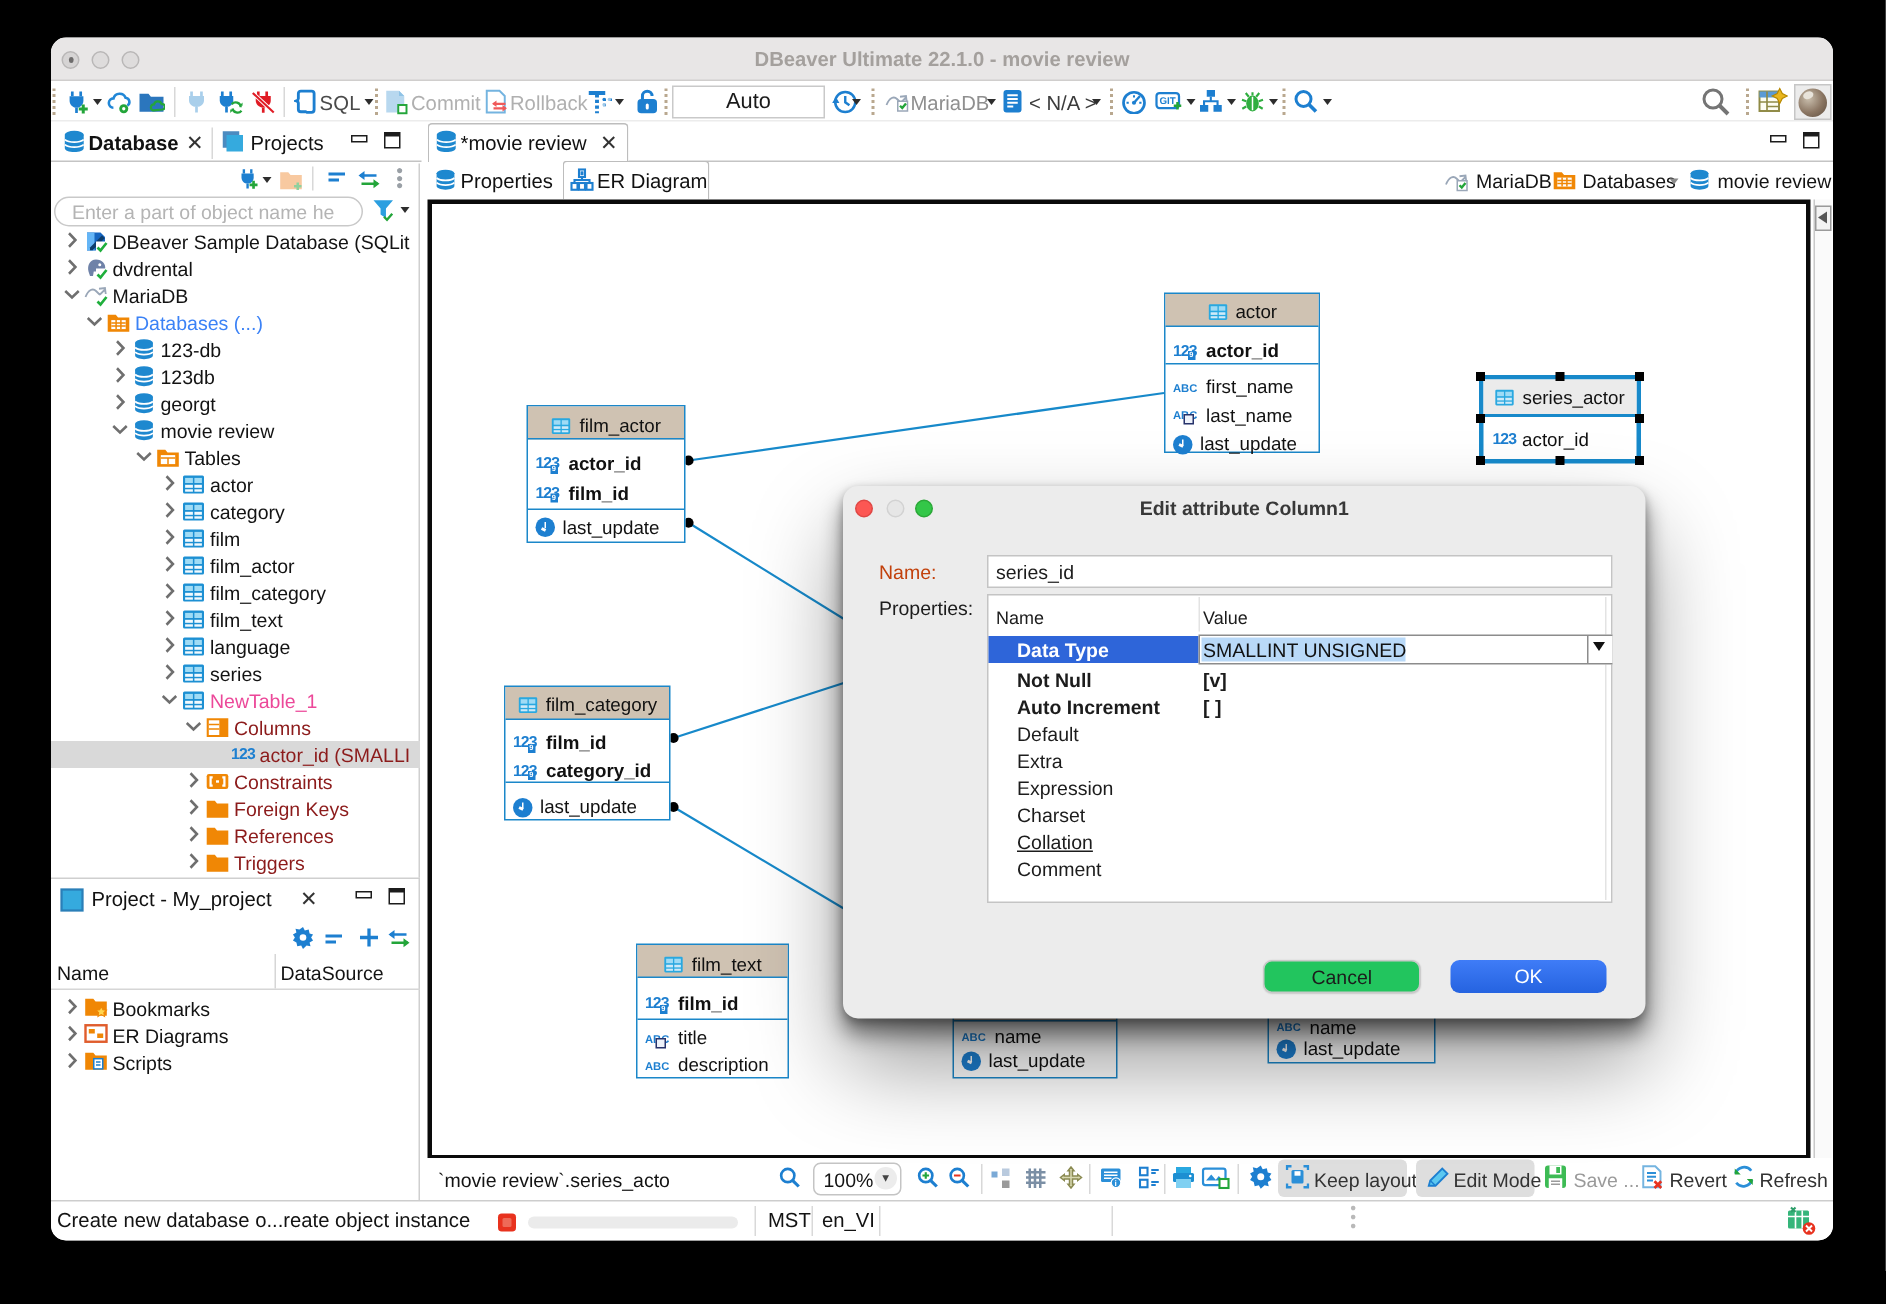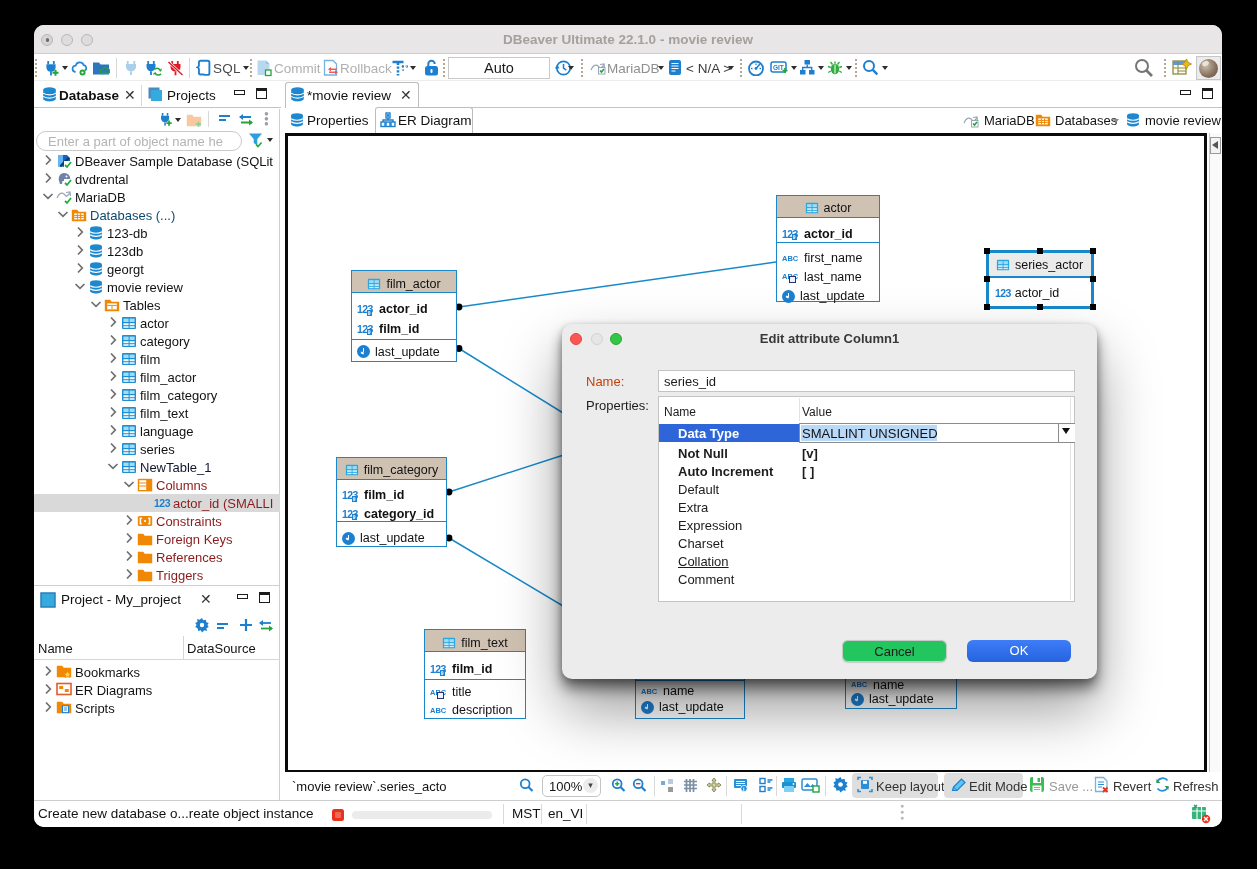--- a/index.html
+++ b/index.html
@@ -292,21 +292,21 @@
 <div class="trow" style="left:0;top:97px;width:246px;">
         <span style="width:21px;flex:0 0 21px;"></span>
         <span class="chev"><svg width="16" height="16" viewBox="0 0 16 16">
             <path d="M3.5 6l4.5 4.3L12.5 6" stroke="#6f6f6f" stroke-width="1.7" fill="none"></path>
           </svg></span>
         <span style="width:16px;height:16px;flex:0 0 16px;position:relative;"><svg width="16" height="16" viewBox="0 0 16 16">
             <path fill="#f08705" d="M0.8 2.8h5.4l1.5 1.9H15.2v9.5H0.8z"></path>
             <rect x="3.2" y="6.4" width="9.6" height="6" fill="#fff"></rect>
             <path d="M3.2 8.4h9.6M3.2 10.4h9.6M6.4 6.4v6M9.6 6.4v6" stroke="#f08705" stroke-width="1"></path>
           </svg></span>
-        <span style="margin-left:3px;color:#0c4a6e;position:relative;">Databases (...)</span>
+        <span style="margin-left:3px;color:#3b82f6;position:relative;">Databases (...)</span>
       </div>
 <div class="trow" style="left:0;top:115px;width:246px;">
         <span style="width:38px;flex:0 0 38px;"></span>
         <span class="chev"><svg width="16" height="16" viewBox="0 0 16 16">
             <path d="M6 3.5l4.3 4.5L6 12.5" stroke="#6f6f6f" stroke-width="1.7" fill="none"></path>
           </svg></span>
         <span style="width:16px;height:16px;flex:0 0 16px;position:relative;"><svg width="16" height="16" viewBox="0 0 17 17">
             <ellipse cx="8.5" cy="3.8" rx="6.3" ry="2.6" fill="#1e88cf"></ellipse>
             <path fill="#1e88cf" d="M2.2 3.8v9c0 1.4 2.8 2.6 6.3 2.6s6.3-1.2 6.3-2.6v-9z"></path>
             <path d="M2.2 7.1c1.4 1.1 3.6 1.7 6.3 1.7s4.9-.6 6.3-1.7M2.2 10.4c1.4 1.1 3.6 1.7 6.3 1.7s4.9-.6 6.3-1.7" stroke="#fff" stroke-width="1.2" fill="none"></path>
@@ -496,21 +496,21 @@
           </svg></span>
         <span style="width:16px;height:16px;flex:0 0 16px;position:relative;"><svg width="16" height="16" viewBox="0 0 16 16">
             <rect x="1" y="2" width="14" height="12" rx="1" fill="#1d90d3"></rect>
             <rect x="2.4" y="3.6" width="5.2" height="3.4" fill="#9fdbf5"></rect>
             <rect x="8.6" y="3.6" width="5" height="3.4" fill="#9fdbf5"></rect>
             <rect x="2.4" y="8.2" width="5.2" height="2" fill="#f2fafe"></rect>
             <rect x="8.6" y="8.2" width="5" height="2" fill="#f2fafe"></rect>
             <rect x="2.4" y="11.2" width="5.2" height="1.6" fill="#f2fafe"></rect>
             <rect x="8.6" y="11.2" width="5" height="1.6" fill="#f2fafe"></rect>
           </svg></span>
-        <span style="margin-left:3px;color:#0f172a;position:relative;">NewTable_1</span>
+        <span style="margin-left:3px;color:#ec4899;position:relative;">NewTable_1</span>
       </div>
 <div class="trow" style="left:0;top:367px;width:246px;">
         <span style="width:87px;flex:0 0 87px;"></span>
         <span class="chev"><svg width="16" height="16" viewBox="0 0 16 16">
             <path d="M3.5 6l4.5 4.3L12.5 6" stroke="#6f6f6f" stroke-width="1.7" fill="none"></path>
           </svg></span>
         <span style="width:16px;height:16px;flex:0 0 16px;position:relative;"><svg width="16" height="16" viewBox="0 0 16 16">
             <path fill="#f08705" d="M0.8 1.8h14.4v12.6H0.8z"></path>
             <rect x="2.2" y="3.2" width="7" height="9.8" fill="#fff"></rect>
             <path d="M2.2 6h7M2.2 9h7" stroke="#f08705" stroke-width="1"></path>

